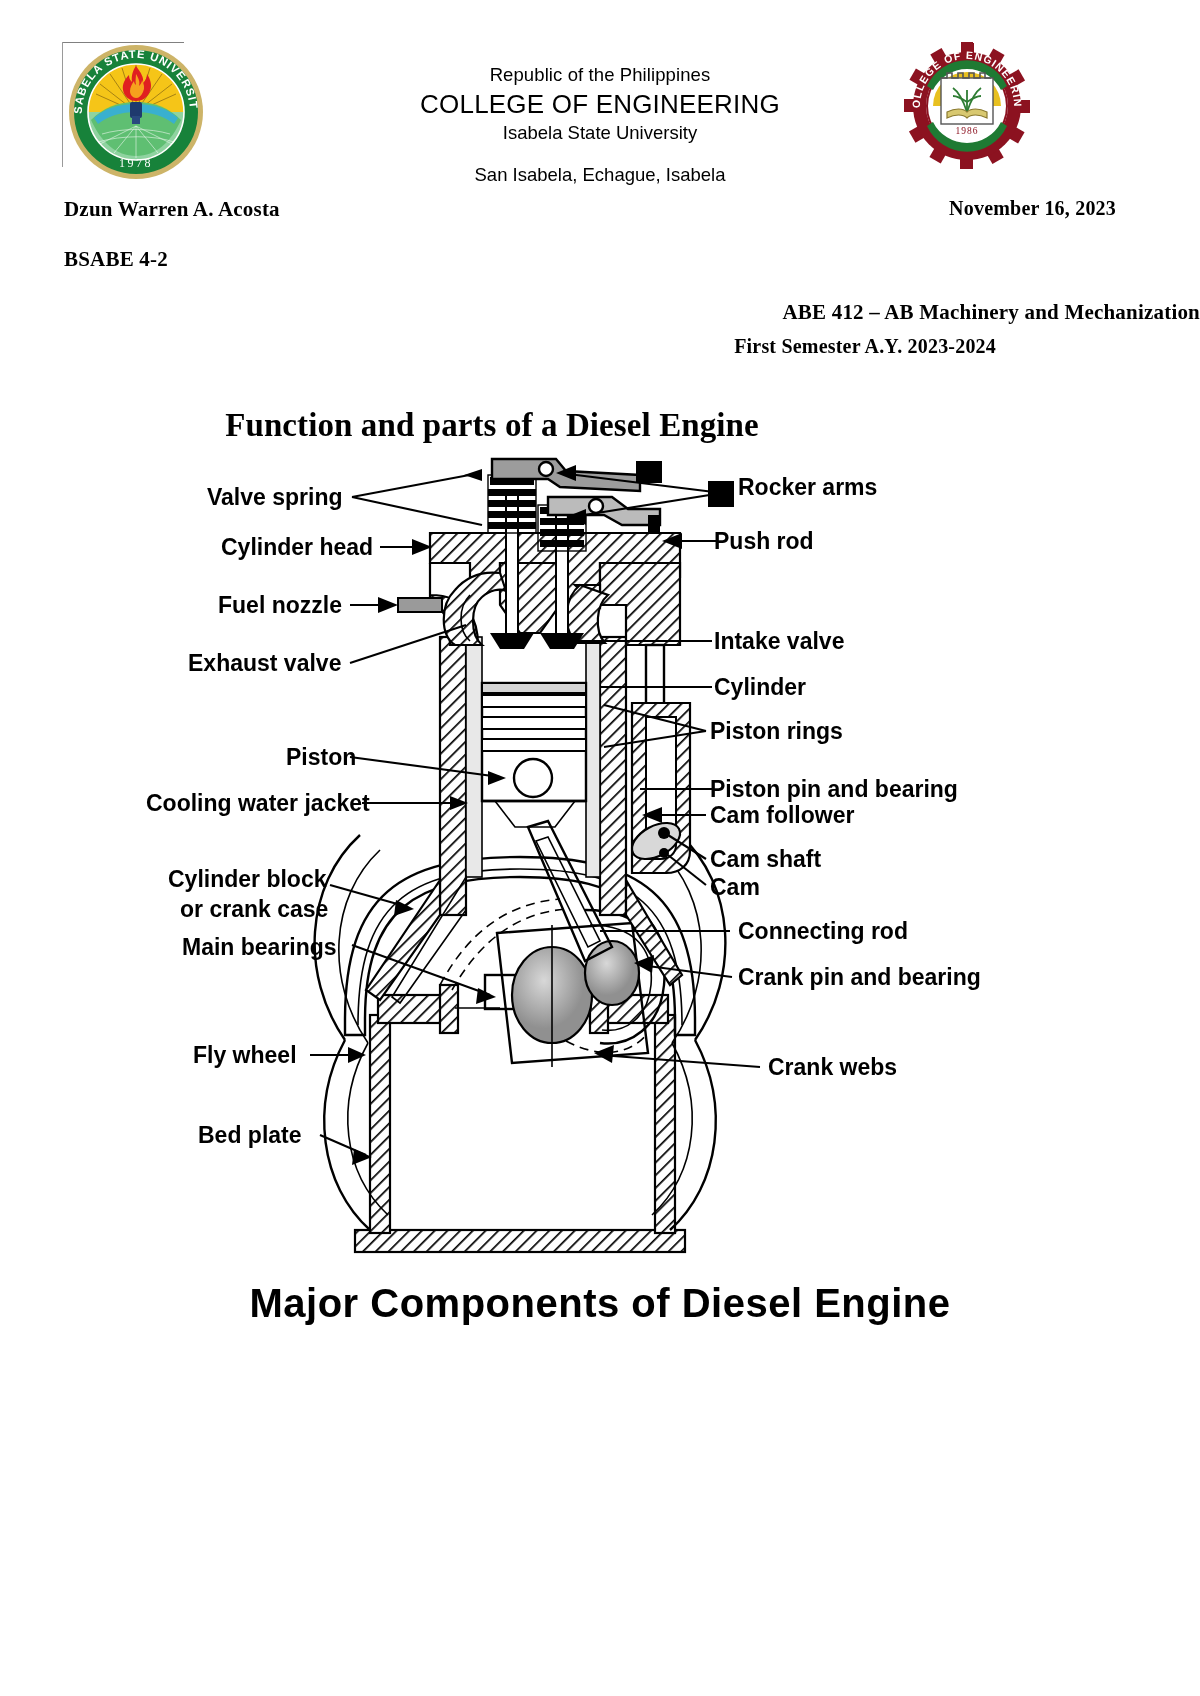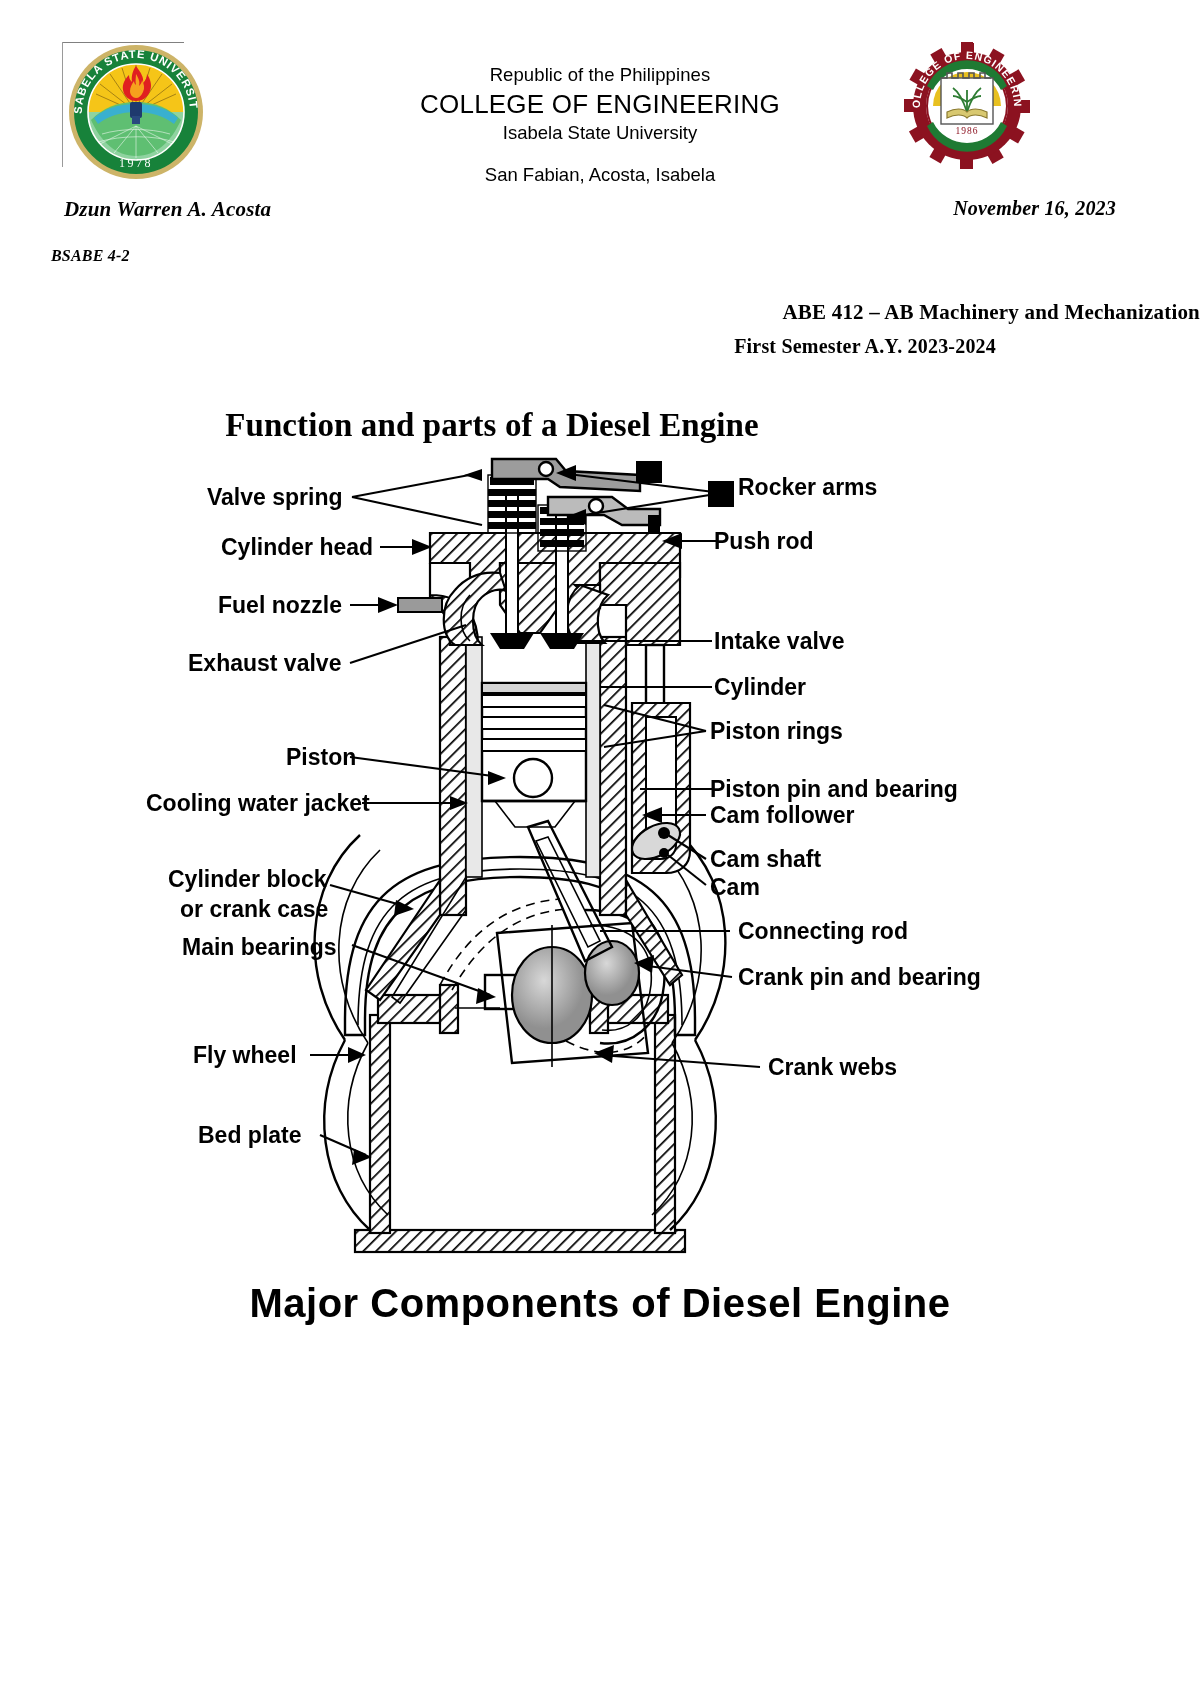--- a/index.html
+++ b/index.html
@@ -55,21 +55,20 @@
   .hdr-l1 { font-size: 18.5px; letter-spacing: .1px; line-height: 26px; }
   .hdr-l2 { font-size: 26px; line-height: 32px; letter-spacing: .2px; }
   .hdr-l3 { font-size: 18.5px; line-height: 26px; }
   .hdr-l4 { font-size: 18.5px; line-height: 26px; margin-top: 16px; }
 
   
   #info-block {
     position: absolute;
     left: 0; top: 190px;
     width: 1180px;
-    font-style: italic;
   }
   .info-row {
     position: relative;
     height: 50px;
   }
   #student-name {
     position: absolute;
     left: 64px; top: 7px;
     font-size: 21px;
     font-weight: bold;
@@ -77,22 +76,22 @@
   }
   #doc-date {
     position: absolute;
     right: 64px; top: 7px;
     font-size: 20px;
     font-weight: bold;
     letter-spacing: .2px;
   }
   #section-label {
     position: absolute;
-    left: 51px; top: 57px;
-    font-size: 16px;
+    left: 64px; top: 57px;
+    font-size: 21px;
     font-weight: bold;
     letter-spacing: .2px;
   }
 
   
   #course-line {
     position: absolute;
     left: 0; top: 300px;
     width: 1200px;
     text-align: right;
@@ -206,21 +205,21 @@
         <textPath href="#isuTop" startOffset="50%" text-anchor="middle">ISABELA STATE UNIVERSITY</textPath>
       </text>
       <text x="70" y="125" font-family="'Liberation Serif',serif" font-size="12" fill="#ffffff" text-anchor="middle" letter-spacing="2.5">1978</text>
     </svg>
   </div>
 
   <div id="header-text">
     <div class="hdr-l1">Republic of the Philippines</div>
     <div class="hdr-l2">COLLEGE OF ENGINEERING</div>
     <div class="hdr-l3">Isabela State University</div>
-    <div class="hdr-l4">San Fabian, Acosta, Isabela</div>
+    <div class="hdr-l4">San Isabela, Echague, Isabela</div>
   </div>
 
   <div id="coe-seal">
     <svg width="128" height="128" viewBox="0 0 128 128">
       <g fill="#8c1220">
         <g id="teeth">
           <rect x="58" y="0" width="12" height="16"></rect>
         </g>
         <g>
           <rect x="58" y="1" width="13" height="15" transform="rotate(0 64 64)"></rect>

